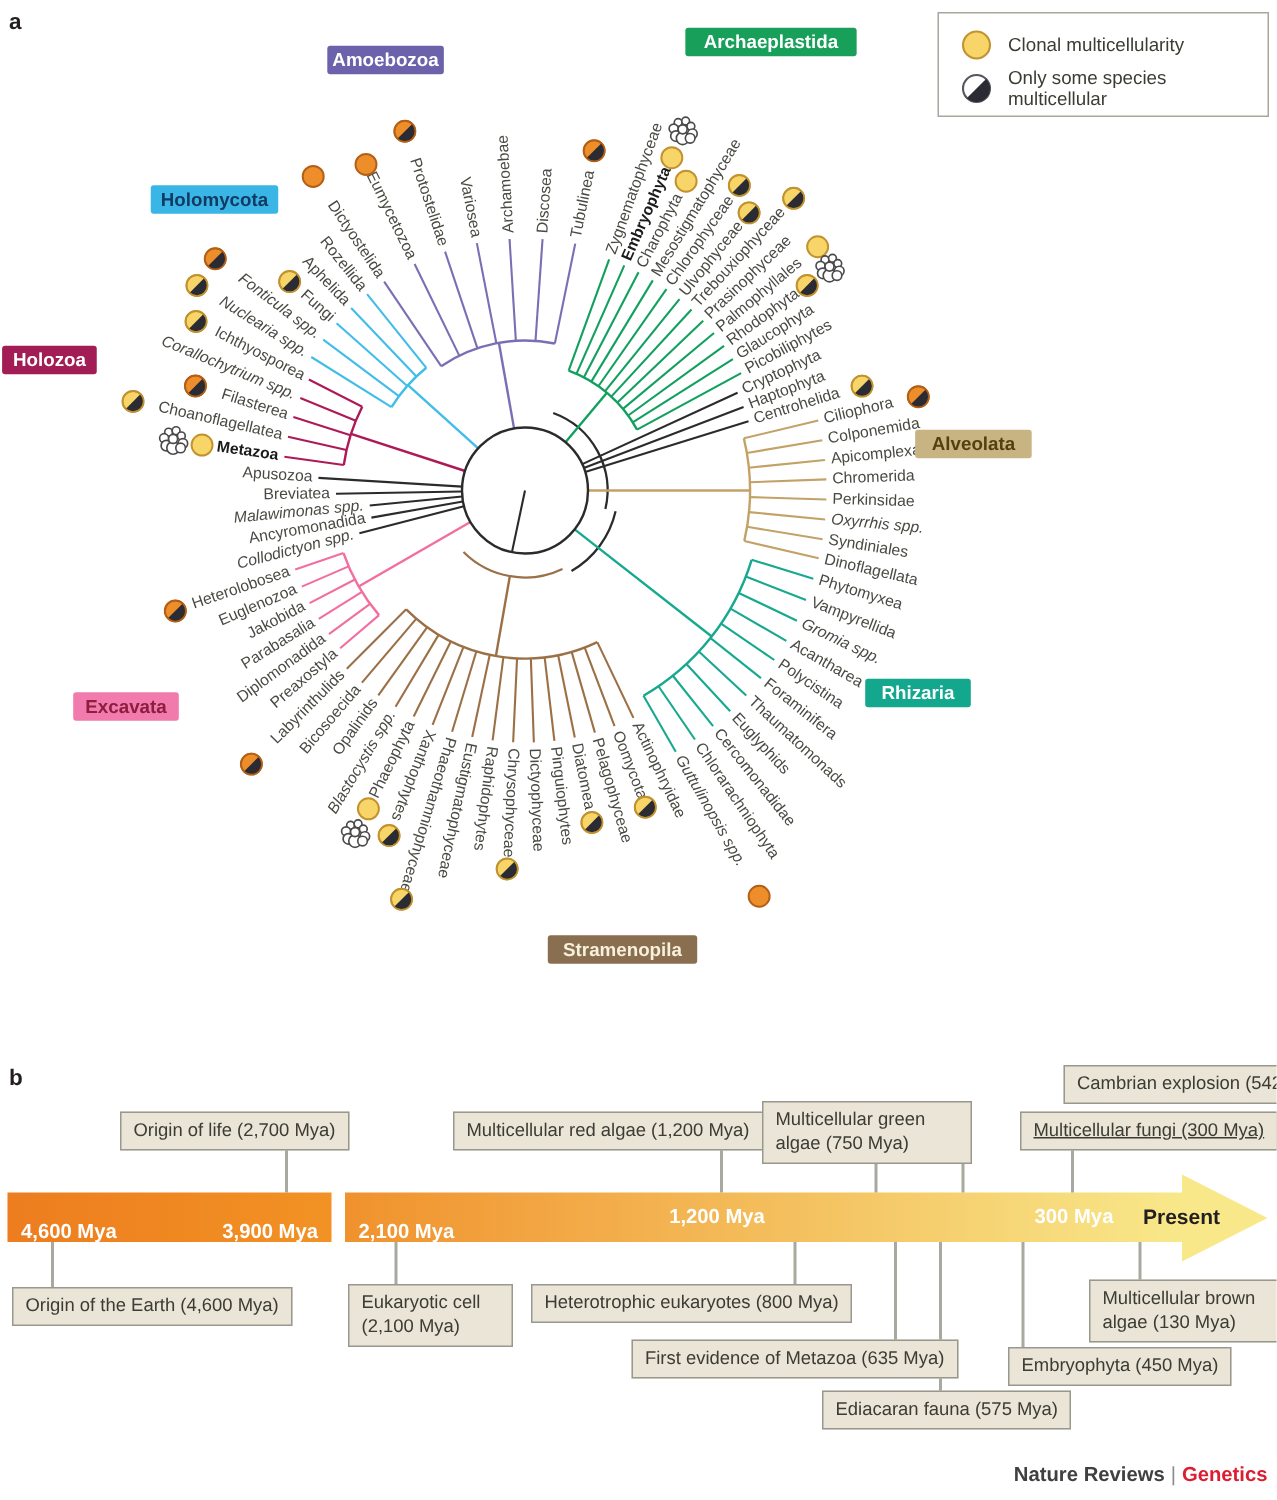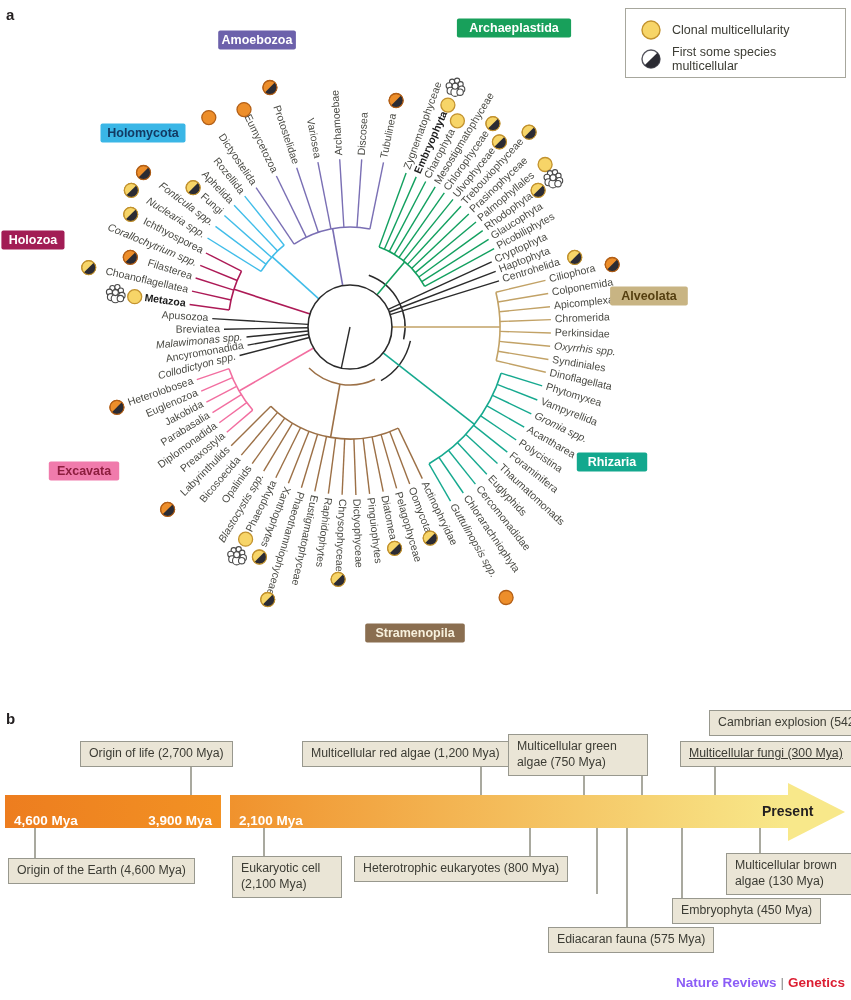--- a/index.html
+++ b/index.html
@@ -8,28 +8,28 @@
   #panel-a-label{left:6px;top:6px;}
   #panel-b-label{left:6px;top:710px;}
   #tree-svg{position:absolute;left:0;top:0;}
   #legend-box{position:absolute;left:625px;top:8px;width:218px;border:1.5px solid #a7a79d;background:#fff;padding:6px 1px 4px 0;}
   .legend-row{display:flex;align-items:center;height:29px;padding-left:12px;}
   .legend-row svg{flex:0 0 26px;}
   .legend-label{font-size:12.5px;color:#3c3c34;margin-left:8px;}
   #timeline{position:absolute;left:0;top:0;width:851px;height:1000px;pointer-events:none;}
   .tl-bar{position:absolute;height:33px;display:flex;justify-content:space-between;align-items:flex-end;box-sizing:border-box;padding:0 9px;}
   .tl-bar-label{color:#ffffff;font-weight:bold;font-size:13.5px;white-space:nowrap;}
-  .tl-float{position:absolute;color:#ffffff;font-weight:bold;font-size:13.5px;white-space:nowrap;transform:translateX(-50%);margin-top:24px;}
+  .tl-float{position:absolute;color:#ffffff;font-weight:bold;font-size:13.5px;white-space:nowrap;transform:translateX(-50%);}
   .tl-present{position:absolute;color:#231f20;font-weight:bold;font-size:14px;white-space:nowrap;}
   .tl-arrowhead{position:absolute;width:0;height:0;}
   .callout{position:absolute;background:#eae5d6;border:1px solid #98988e;color:#3c3c34;font-size:12.3px;line-height:1.3;padding:4px 8px;white-space:nowrap;z-index:2;}
   .callout.wrap{white-space:normal;}
   .connector{position:absolute;width:1.5px;background:#a9a99f;z-index:1;}
   #footer{position:absolute;left:500px;top:975px;width:345px;text-align:right;font-size:13.5px;}
-  #footer .brand{font-weight:bold;color:#8b5cf6;}
+  #footer .brand{font-weight:bold;color:#404040;}
   #footer .sep{color:#8a8a8a;padding:0 4px;}
   #footer .journal{font-weight:bold;color:#dc1e32;}
 </style>
 </head>
 <body>
 
 <div id="panel-a-label">a</div>
 
 <svg id="tree-svg" width="851" height="700" viewBox="0 0 851 700">
     <path d="M 368.8 275.3 A 55 55 0 0 1 403.6 339.4" fill="none" stroke="#2b2b2b" stroke-width="1.5"></path>
@@ -421,21 +421,21 @@
       <svg width="26" height="26" viewBox="0 0 26 26">
         <circle cx="13" cy="13" r="9" fill="#f7d568" stroke="#c2922e" stroke-width="1.4"></circle>
       </svg>
       <span class="legend-label">Clonal multicellularity</span>
     </div>
     <div class="legend-row">
       <svg width="26" height="26" viewBox="0 0 26 26">
         <circle cx="13" cy="13" r="9" fill="#ffffff" stroke="#55555e" stroke-width="1.4"></circle>
         <path d="M 19.36396103067893 6.6360389693210715 A 9 9 0 0 1 6.6360389693210715 19.36396103067893 Z" fill="#2b2b33"></path>
       </svg>
-      <span class="legend-label">First some species multicellular</span>
+      <span class="legend-label">Only some species multicellular</span>
     </div>
   </div>
 
 <div id="panel-b-label">b</div>
 
 <div id="timeline">
     <div class="tl-bar" style="left: 5px; top: 795px; width: 216px; background: linear-gradient(90deg, rgb(237, 125, 31), rgb(242, 146, 36));">
       <span class="tl-bar-label">4,600 Mya</span>
       <span class="tl-bar-label">3,900 Mya</span>
     </div>
@@ -455,20 +455,21 @@
     <div class="callout" style="left: 664px; top: 710px; margin-left: 45px;">Cambrian explosion (542 Mya)</div>
     <div class="connector" style="left: 641px; top: 735px; height: 60px;"></div>
     <div class="callout" style="left: 680px; top: 741px; text-decoration: underline;">Multicellular fungi (300 Mya)</div>
     <div class="connector" style="left: 714px; top: 766px; height: 29px;"></div>
     <div class="callout" style="left: 8px; top: 858px;">Origin of the Earth (4,600 Mya)</div>
     <div class="connector" style="left: 34px; top: 828px; height: 31px;"></div>
     <div class="callout wrap" style="left: 232px; top: 856px; width: 92px;">Eukaryotic cell<br>(2,100 Mya)</div>
     <div class="connector" style="left: 263px; top: 828px; height: 29px;"></div>
     <div class="callout" style="left: 354px; top: 856px;">Heterotrophic eukaryotes (800 Mya)</div>
     <div class="connector" style="left: 529px; top: 828px; height: 29px;"></div>
+    <div class="callout" style="left: 421px; top: 893px;">First evidence of Metazoa (635 Mya)</div>
     <div class="connector" style="left: 596px; top: 828px; height: 66px;"></div>
     <div class="callout" style="left: 548px; top: 927px;">Ediacaran fauna (575 Mya)</div>
     <div class="connector" style="left: 626px; top: 828px; height: 100px;"></div>
     <div class="callout" style="left: 672px; top: 898px;">Embryophyta (450 Mya)</div>
     <div class="connector" style="left: 681px; top: 828px; height: 71px;"></div>
     <div class="callout wrap" style="left: 726px; top: 853px; width: 120px;">Multicellular brown<br>algae (130 Mya)</div>
     <div class="connector" style="left: 759px; top: 828px; height: 26px;"></div>
   </div>
 
 <div id="footer">

